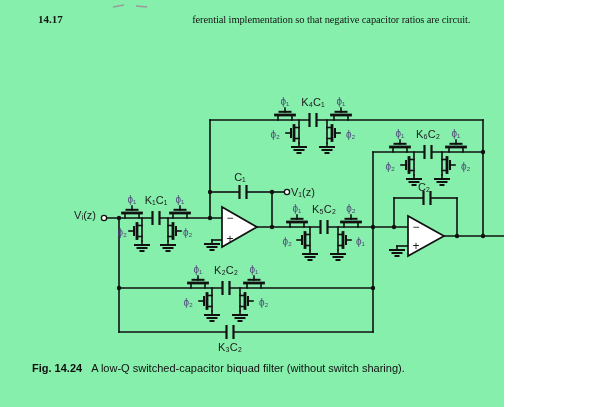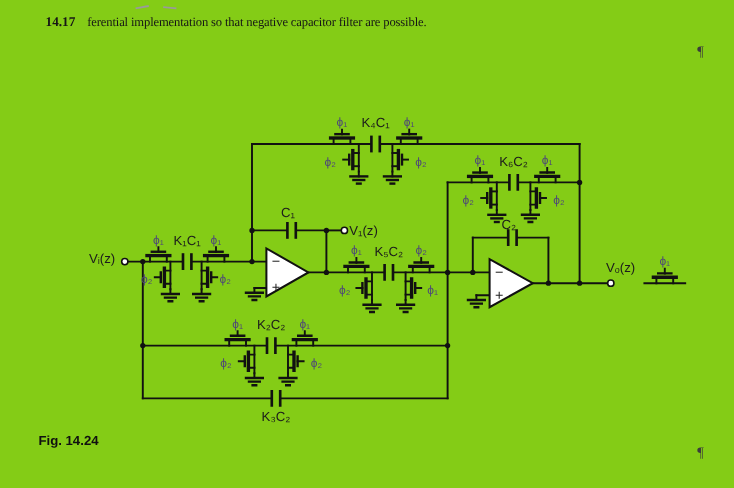--- a/index.html
+++ b/index.html
@@ -1,17 +1,17 @@
 <!DOCTYPE html>
 <html style="--wire: #111111; --phase_label: #4e4878; --label: #1c1c1c;"><head>
 <meta charset="utf-8">
 <style>
   html,body{margin:0;padding:0;background:#ffffff;}
-  #page{position:relative;width:612px;height:407px;background:#84cc16;overflow:hidden;
-        font-family:"Liberation Serif",serif;color:#161616;}
+  #page{position:relative;width:504px;height:407px;background:#86efac;overflow:hidden;
+        font-family:"Liberation Serif",serif;color:#161616;text-align:center;}
   #problem{position:absolute;left:38px;top:13px;display:flex;gap:10px;}
   #problem .num{font-weight:bold;font-size:11px;line-height:13.4px;}
   #problem .lines{width:517px;font-size:10.5px;line-height:13.4px;letter-spacing:-0.12px;}
   #problem sub, .lines sub{font-size:7.5px;}
   .pilcrow{position:absolute;font-size:12px;color:#3c3c3c;font-family:"Liberation Serif",serif;}
   #pilcrow-top{left:581px;top:36px;}
   #pilcrow-bottom{left:581px;top:370px;}
   #caption{position:absolute;left:32px;top:362px;font-family:"Liberation Sans",sans-serif;
            font-size:11px;color:#101010;display:flex;gap:9px;white-space:nowrap;}
   #caption .figlab{font-weight:bold;}
@@ -30,21 +30,21 @@
   .artifact{stroke:#9a9a9a;stroke-width:1.5;}
 </style>
 </head>
 <body>
 
 <div id="page">
 
   <div id="problem">
     <div class="num">14.17</div>
     <div class="lines">
-      <div>ferential implementation so that negative capacitor filter are possible.</div>
+      <div>ferential implementation so that negative capacitor ratios are circuit.</div>
     </div>
   </div>
 
   <div id="pilcrow-top" class="pilcrow">¶</div>
   <div id="pilcrow-bottom" class="pilcrow">¶</div>
 
   <svg id="cir" width="612" height="407" viewBox="0 0 612 407">
 
     <g>
       <line class="artifact" x1="113" y1="7" x2="124" y2="5"></line>
@@ -395,15 +395,16 @@
       <text class="cl m" x="230" y="351">K₃C₂</text>
 
       <text class="cl e" x="96" y="219">Vᵢ(z)</text>
       <text class="cl s" x="291" y="196">V₁(z)</text>
       <text class="cl s" x="505" y="227">Vₒ(z)</text>
     </g>
   </svg>
 
   <div id="caption">
     <span class="figlab">Fig. 14.24</span>
+    <span>A low-Q switched-capacitor biquad filter (without switch sharing).</span>
   </div>
 
 </div>
 
 </body></html>

